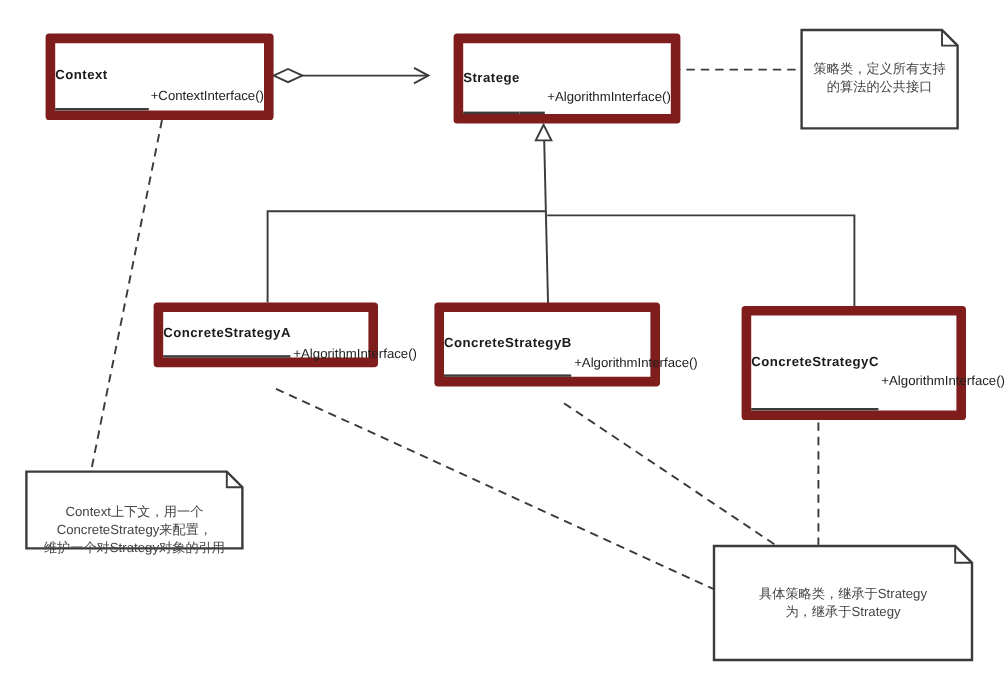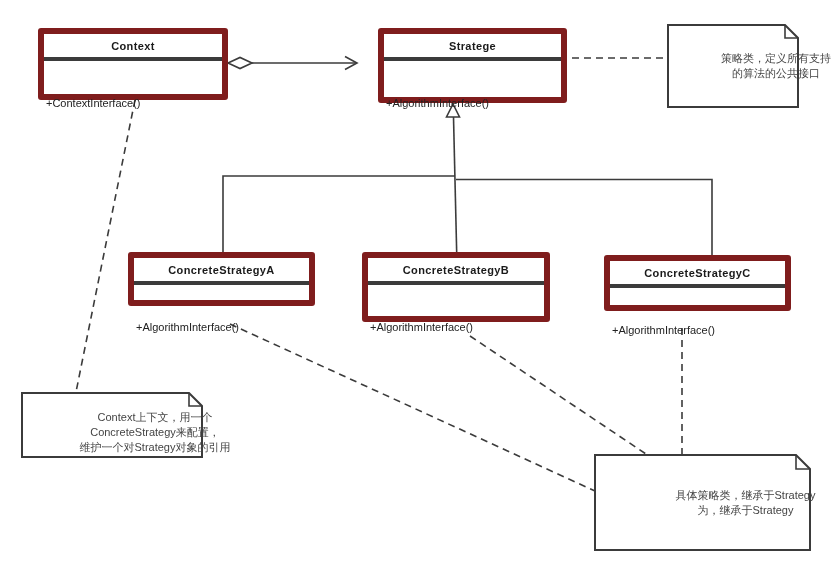--- a/index.html
+++ b/index.html
@@ -3,40 +3,39 @@
 <meta charset="utf-8">
 <style>
   html,body{margin:0;padding:0;background:#fff;}
   .canvas{
     position:relative;width:838px;height:573px;background:#ffffff;
     font-family:"Liberation Sans","DejaVu Sans",sans-serif;overflow:hidden;
   }
   svg.connectors{position:absolute;left:0;top:0;width:838px;height:573px;}
 
   .uml-class{
-    position:absolute;display:flex;flex-direction:column;
-    background:#fff;border:6px solid #7f1d1d;border-radius:3px;
+    position:absolute;display:flex;flex-direction:row;
+    background:#fff;border:8px solid #7f1d1d;border-radius:3px;
     box-sizing:border-box;
   }
   .uml-class-title{
     flex:0 0 23px;display:flex;align-items:center;justify-content:center;
     font-size:11px;font-weight:bold;color:#1a1a1a;letter-spacing:.4px;
     border-bottom:2px solid #3b3b3b;
   }
   .uml-class-attrs{flex:1 1 auto;border-bottom:2px solid #3b3b3b;}
   .uml-class-methods{
     flex:0 0 22px;display:flex;align-items:center;
     padding-left:2px;font-size:11px;color:#222;margin-top:31px;
   }
 
   .note-text{
     position:absolute;display:flex;align-items:center;justify-content:center;
     text-align:center;font-size:11px;line-height:15px;color:#444;
     white-space:pre-line;
-    padding-left:43px;
   }
 </style>
 </head>
 <body>
 
 <div class="canvas">
 
   <svg class="connectors" viewBox="0 0 838 573" fill="none">
 
     <line x1="252" y1="63" x2="356" y2="63" stroke="#3b3b3b" stroke-width="1.6"></line>
@@ -81,29 +80,29 @@
     <div class="uml-class-attrs"></div>
     <div class="uml-class-methods">+AlgorithmInterface()</div>
   </div>
 
   <div class="uml-class" style="left:362px;top:252px;width:188px;height:70px">
     <div class="uml-class-title">ConcreteStrategyB</div>
     <div class="uml-class-attrs"></div>
     <div class="uml-class-methods">+AlgorithmInterface()</div>
   </div>
 
-  <div class="uml-class" style="left:604px;top:255px;width:187px;height:56px">
+  <div class="uml-class" style="left:618px;top:255px;width:187px;height:95px">
     <div class="uml-class-title">ConcreteStrategyC</div>
     <div class="uml-class-attrs"></div>
     <div class="uml-class-methods">+AlgorithmInterface()</div>
   </div>
 
   <div class="note-text" style="left:670px;top:27px;width:126px;height:78px">策略类，定义所有支持
 的算法的公共接口</div>
 
-  <div class="note-text" style="left:24px;top:402px;width:176px;height:60px">Context上下文，用一个
+  <div class="note-text" style="left:24px;top:412px;width:176px;height:60px">Context上下文，用一个
 ConcreteStrategy来配置，
 维护一个对Strategy对象的引用</div>
 
   <div class="note-text" style="left:597px;top:457px;width:211px;height:91px">具体策略类，继承于Strategy
 为，继承于Strategy</div>
 
 </div>
 
 </body></html>

